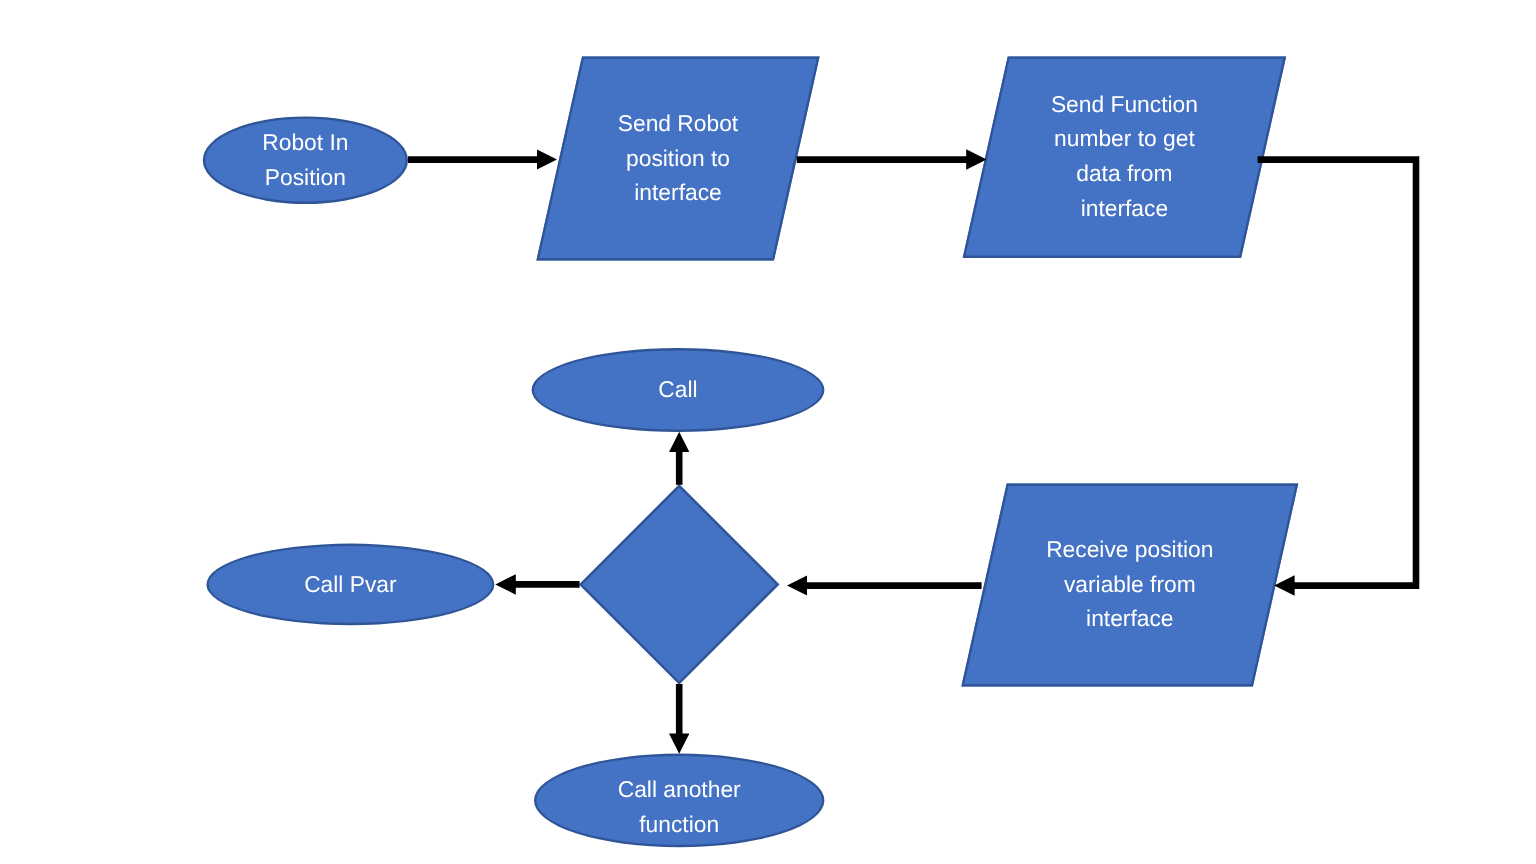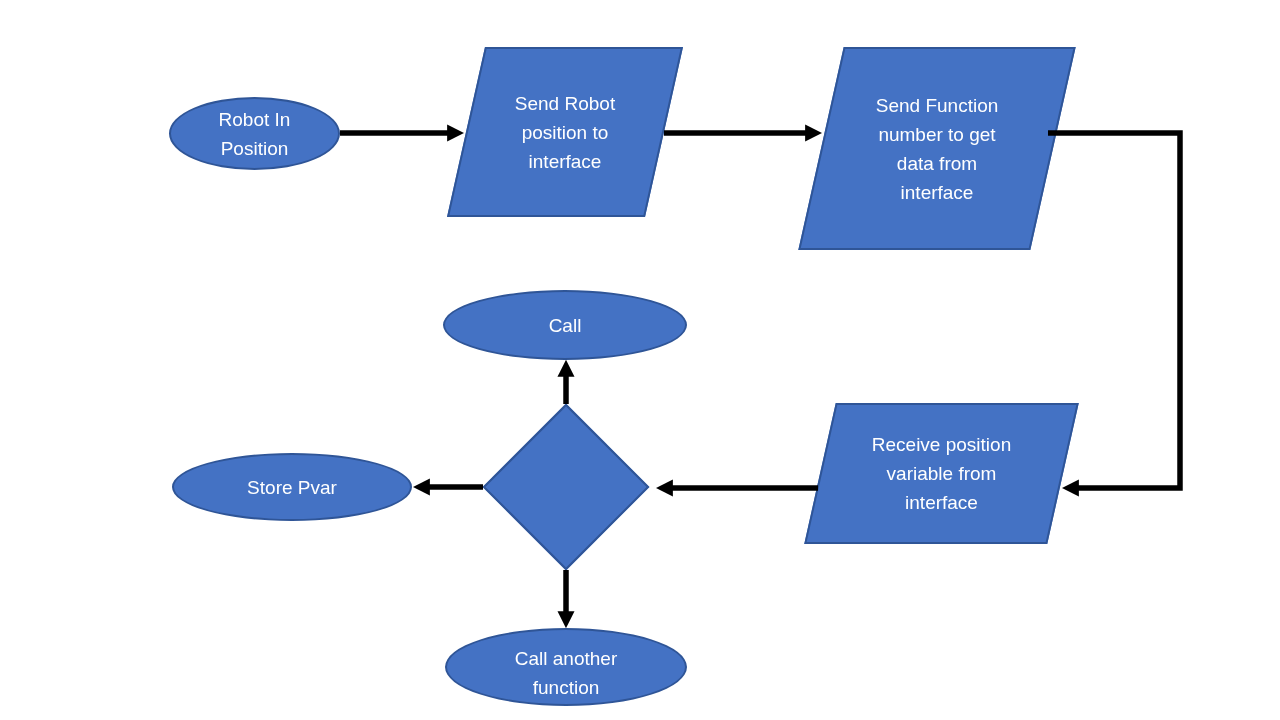--- a/index.html
+++ b/index.html
@@ -60,22 +60,22 @@
     left: 0;
     top: 0;
     width: 1280px;
     height: 720px;
     z-index: 2;
     pointer-events: none;
   }
   
   #node-robot      { left: 169px; top: 97px;  width: 171px; height: 73px; }
   #node-para-send-robot    { left: 466px; top: 47px;  width: 198px; height: 170px; }
-  #node-para-send-function { left: 821px; top: 47px;  width: 232px; height: 203px; }
-  #node-para-receive       { left: 820px; top: 403px; width: 243px; height: 141px; }
+  #node-para-send-function { left: 821px; top: 47px;  width: 232px; height: 168px; }
+  #node-para-receive       { left: 820px; top: 403px; width: 243px; height: 169px; }
   #node-decision   { left: 507px; top: 428px; width: 118px; height: 118px; }
   #node-move       { left: 443px; top: 290px; width: 244px; height: 70px; }
   #node-store-pvar { left: 172px; top: 453px; width: 240px; height: 68px; }
   #node-call-fn    { left: 445px; top: 628px; width: 242px; height: 78px; }
 
   #node-robot .label-inner { max-width: 100px; }
   #node-para-send-robot .label-inner { max-width: 122px; }
   #node-para-send-function .label-inner { max-width: 134px; }
   #node-para-receive .label-inner { max-width: 152px; }
   #node-call-fn .label-inner { max-width: 122px; margin-top: 12px; }
@@ -132,21 +132,21 @@
   </div>
 
   <div class="node ellipse" id="node-move">
     <div class="node-label">
       <span class="label-inner">Call</span>
     </div>
   </div>
 
   <div class="node ellipse" id="node-store-pvar">
     <div class="node-label">
-      <span class="label-inner">Store Pvar</span>
+      <span class="label-inner">Call Pvar</span>
     </div>
   </div>
 
   <div class="node ellipse" id="node-call-fn">
     <div class="node-label">
       <span class="label-inner">Call another function</span>
     </div>
   </div>
 
 </div>

